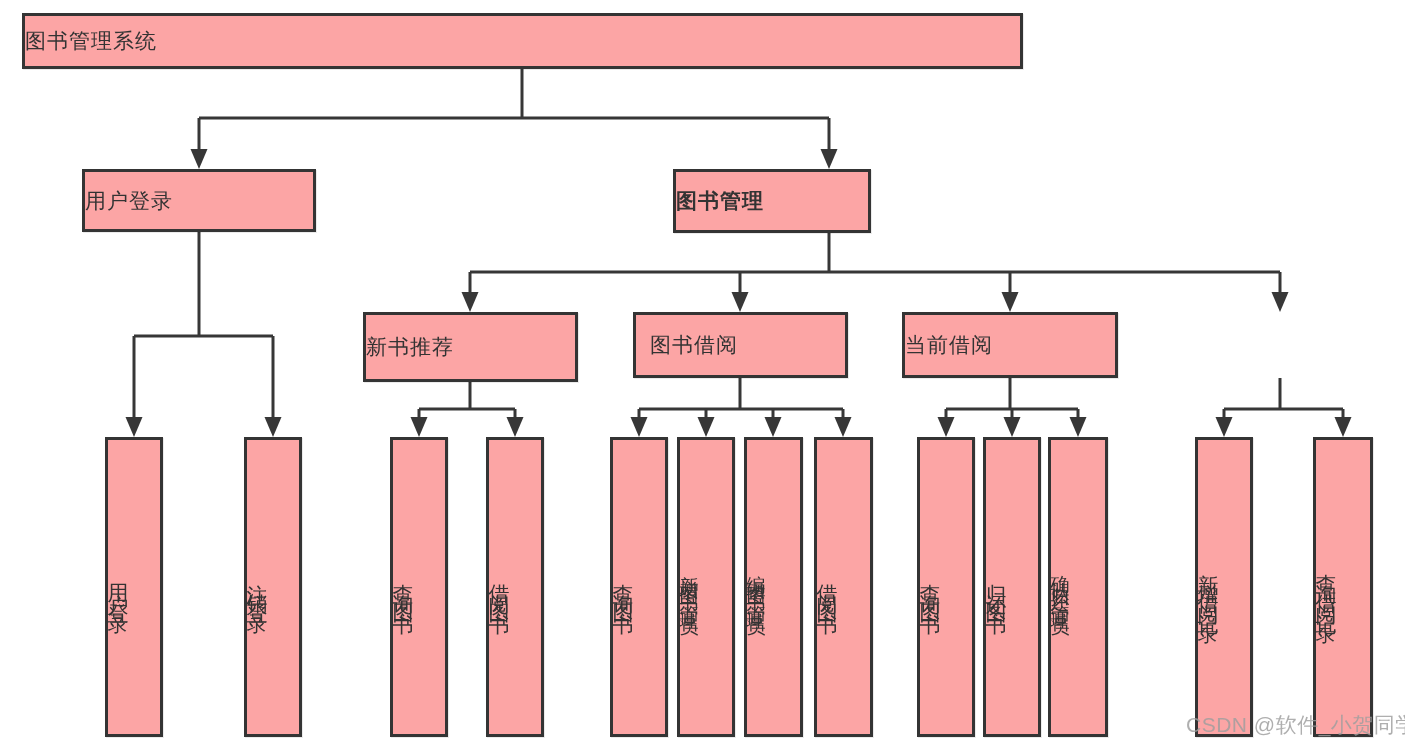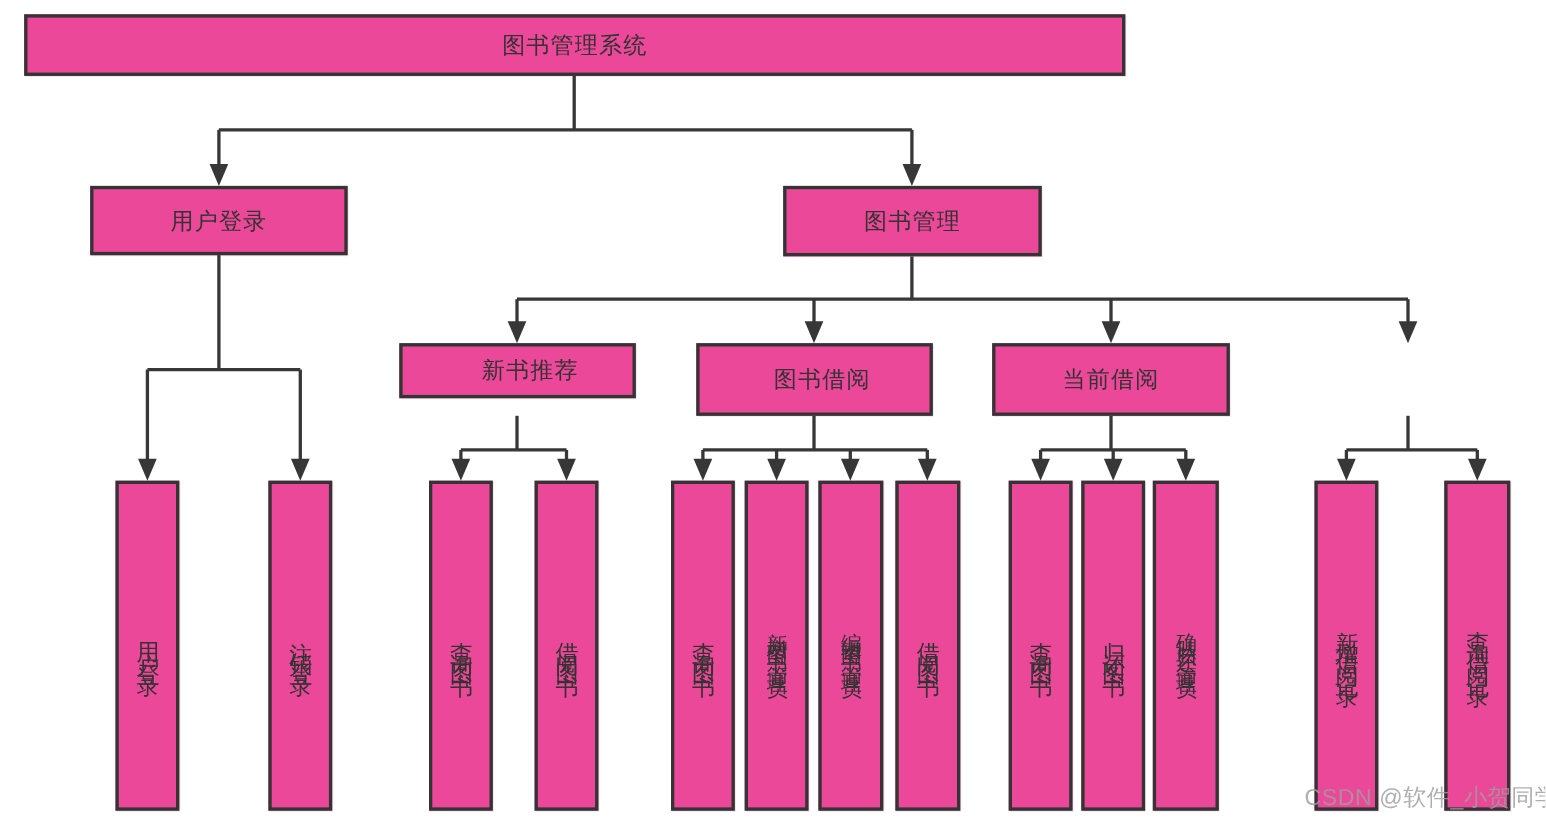--- a/index.html
+++ b/index.html
@@ -14,25 +14,24 @@
   #wires {
     position: absolute;
     left: 0; top: 0;
     width: 1405px; height: 747px;
     z-index: 1;
   }
   .box {
     position: absolute;
     box-sizing: border-box;
     border: 3px solid #343434;
-    background: #ec4899;
+    background: #fca5a5;
     color: #333333;
     display: flex;
     align-items: center;
-    justify-content: center;
     z-index: 2;
     box-shadow: 1px 1px 0 rgba(0,0,0,0.08);
   }
   .h-label {
     font-size: 21px;
     letter-spacing: 1px;
     white-space: nowrap;
   }
   .v-label {
     writing-mode: vertical-rl;
@@ -130,25 +129,25 @@
     </g>
   </svg>
 
   <div class="box" style="left:22px; top:13px; width:1001px; height:56px;">
     <span class="h-label">图书管理系统</span>
   </div>
 
   <div class="box" style="left:82px; top:169px; width:234px; height:63px;">
     <span class="h-label">用户登录</span>
   </div>
-  <div class="box" style="left:712px; top:169px; width:235px; height:64px;">
+  <div class="box" style="left:673px; top:169px; width:198px; height:64px;font-weight:bold;">
     <span class="h-label">图书管理</span>
   </div>
 
-  <div class="box" style="left:363px; top:312px; width:215px; height:50px;padding-left:23px;">
+  <div class="box" style="left:363px; top:312px; width:215px; height:70px;">
     <span class="h-label">新书推荐</span>
   </div>
   <div class="box" style="left:633px; top:312px; width:215px; height:66px;padding-left:14px;">
     <span class="h-label">图书借阅</span>
   </div>
   <div class="box" style="left:902px; top:312px; width:216px; height:66px;">
     <span class="h-label">当前借阅</span>
   </div>
 
   <div class="box" style="left:105px; top:437px; width:58px; height:300px;">

